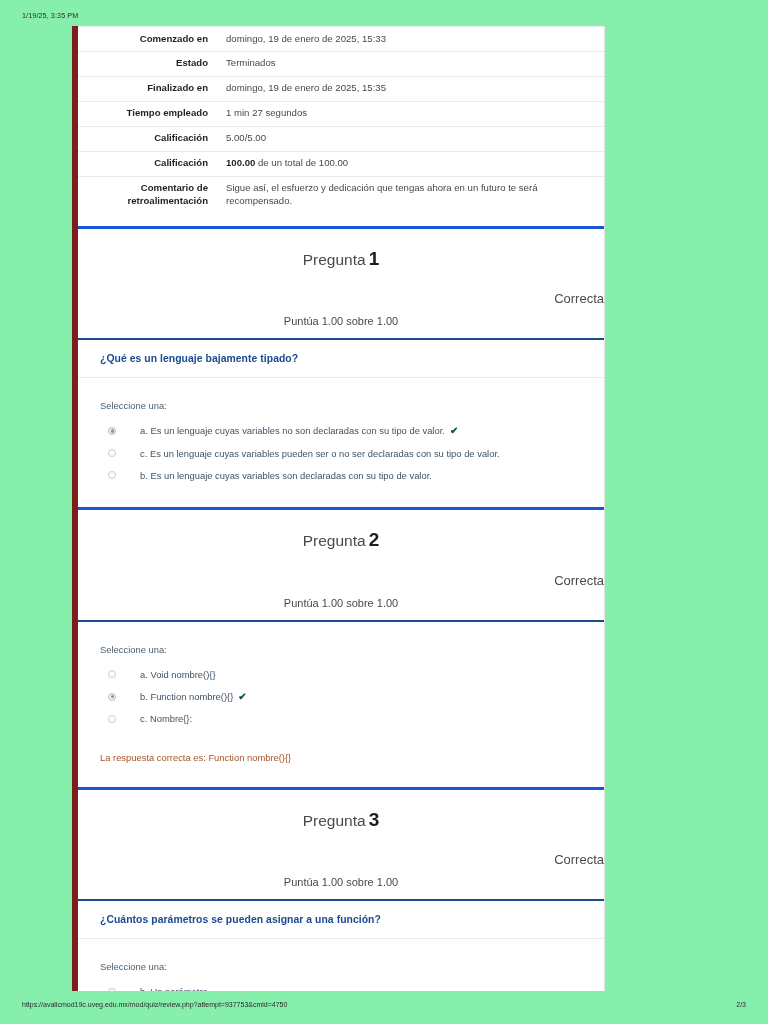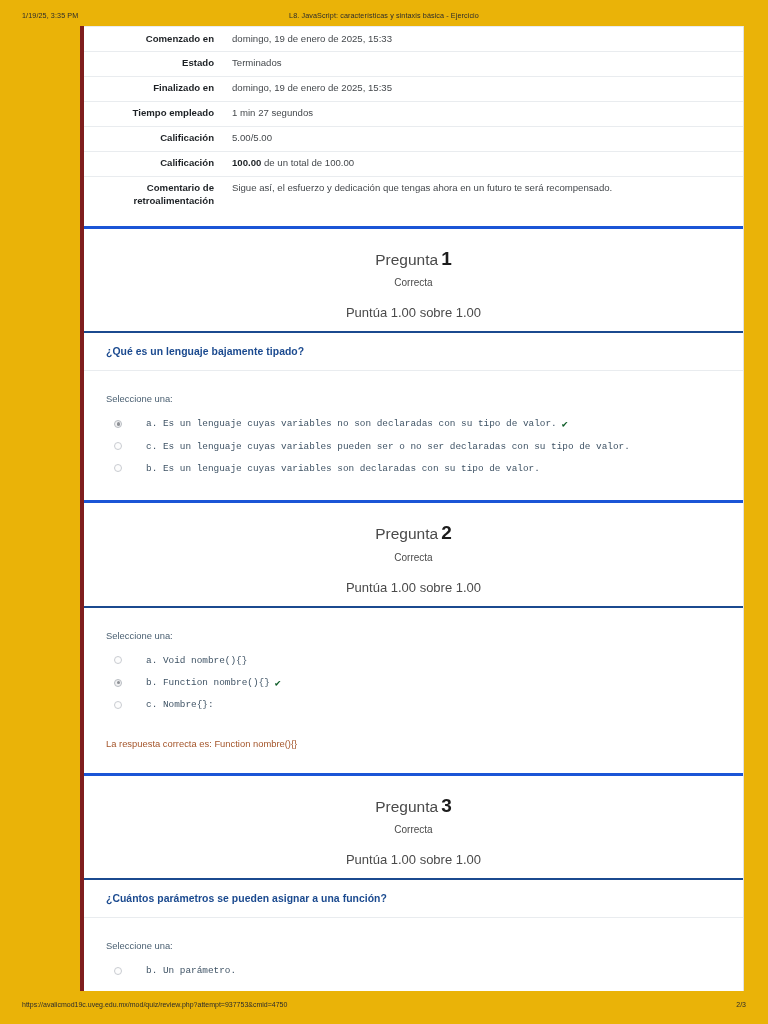--- a/index.html
+++ b/index.html
@@ -9,21 +9,21 @@
     height: 1024px;
     background: #ffffff;
     font-family: "Liberation Sans", sans-serif;
     overflow: hidden;
   }
 
   .page {
     position: relative;
     width: 768px;
     height: 1024px;
-    background: #eab308;
+    background: #86efac;
   }
 
   
   .print-header {
     position: absolute;
     top: 11px;
     left: 0;
     width: 768px;
     height: 12px;
     font-size: 7.2px;
@@ -63,25 +63,25 @@
   .print-footer .pf-page {
     position: absolute;
     right: 22px;
     top: 0;
     white-space: nowrap;
   }
 
   
   .doc {
     position: absolute;
-    left: 80px;
+    left: 72px;
     top: 26px;
-    width: 664px;
+    width: 533px;
     height: 965px;
-    border-left: 4px solid #7f1d1d;
+    border-left: 6px solid #7f1d1d;
     border-right: 1px solid #e2e2e2;
     background: #ffffff;
     overflow: hidden;
   }
   .doc-inner {
     padding: 0 0 0 0;
   }
 
   
   .summary {
@@ -125,27 +125,28 @@
     font-weight: 300;
     line-height: 1.1;
   }
   .q-title .qnum {
     font-size: 19px;
     font-weight: bold;
     color: #1d1d1d;
     margin-left: 3px;
   }
   .q-state {
-    margin-top: 8px;
-    font-size: 10px;
+    margin-top: 22px;
+    font-size: 13px;
     color: #4a4a4a;
+    text-align: right;
   }
   .q-grade {
-    margin-top: 17px;
-    font-size: 13px;
+    margin-top: 9px;
+    font-size: 11px;
     color: #4a4a4a;
   }
 
   .q-text {
     padding: 13px 0 13px 22px;
     font-size: 10.4px;
     font-weight: bold;
     color: #1b4a8f;
     border-bottom: 1px solid #e9ecef;
     letter-spacing: 0.05px;
@@ -155,21 +156,20 @@
     padding: 22px 0 8px 22px;
   }
   .prompt {
     font-size: 9.4px;
     color: #4b6072;
     margin-bottom: 9px;
   }
   .answers {
     margin: 0 0 0 0;
     list-style: none;
-    font-family: Liberation Mono, monospace;
   }
   .answer {
     display: flex;
     align-items: flex-start;
     padding: 5px 0 5px 0;
     font-size: 9.4px;
     color: #3f5365;
   }
   .radio {
     flex: 0 0 auto;
@@ -207,21 +207,20 @@
     padding-bottom: 4px;
   }
 </style>
 </head>
 <body>
 
 <div class="page">
 
   <div class="print-header">
     <span class="ph-date">1/19/25, 3:35 PM</span>
-    <span class="ph-title">L8. JavaScript: características y sintaxis básica - Ejercicio</span>
   </div>
 
   <div class="doc">
     <div class="doc-inner">
 
       <table class="summary">
         <tbody>
             <tr>
               <td class="lbl">Comenzado en</td>
               <td class="val">domingo, 19 de enero de 2025, 15:33</td>

